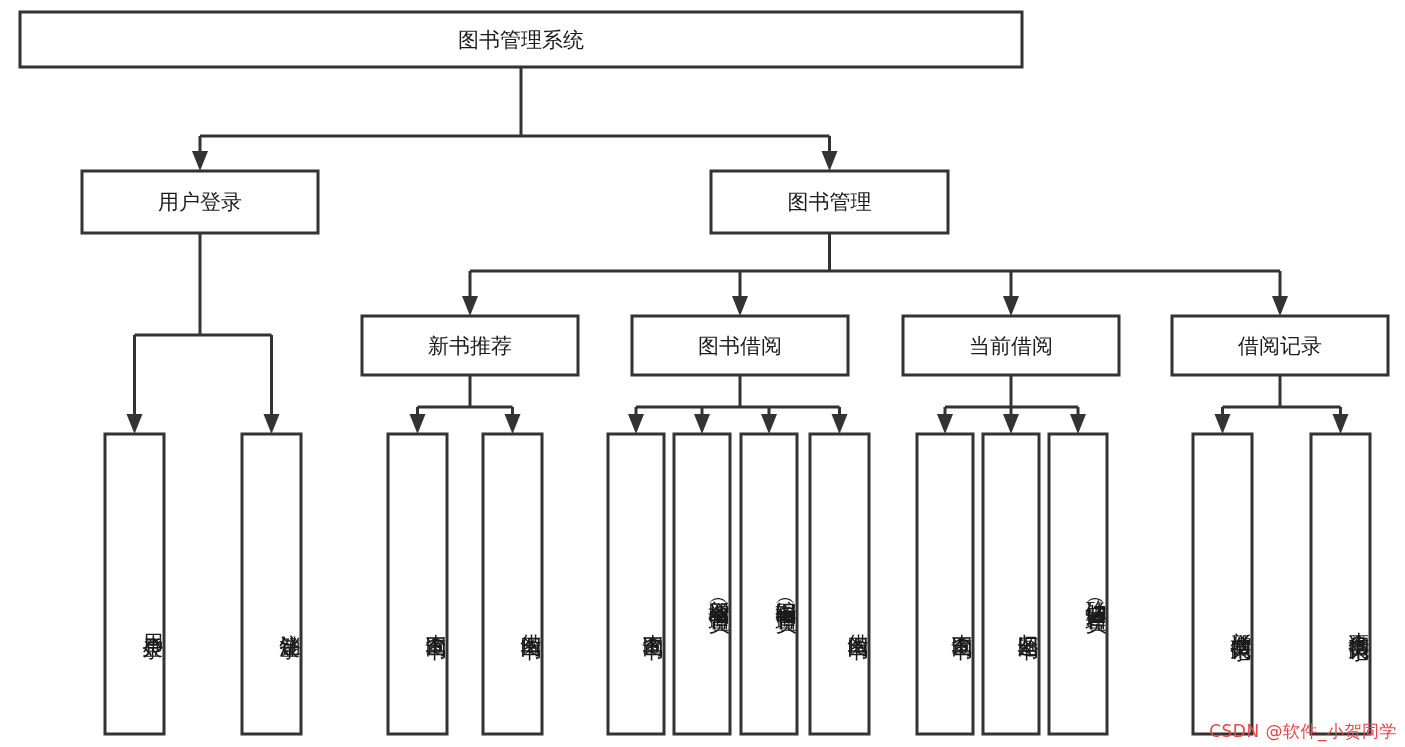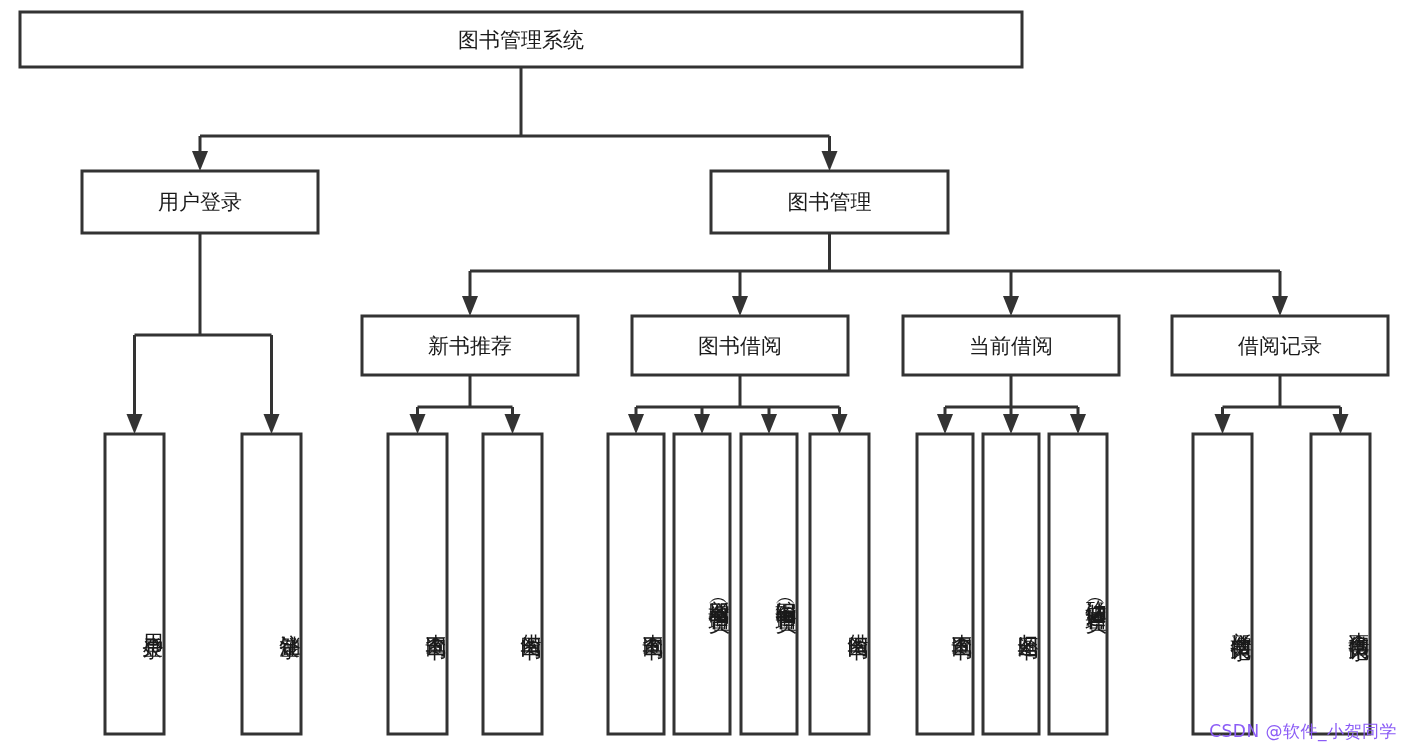--- a/index.html
+++ b/index.html
@@ -61,21 +61,21 @@
     white-space: nowrap;
     text-align: center;
     pointer-events: none;
   }
   .watermark {
     position: absolute;
     right: 8px;
     bottom: 4px;
     font-family: "DejaVu Sans", "Liberation Sans", sans-serif;
     font-size: 17px;
-    color: #8b5cf6;
+    color: #ef4444;
     white-space: nowrap;
     letter-spacing: 0.5px;
   }
 </style>
 </head>
 <body>
 
 <div id="diagram-root">
 
   <svg id="tree-svg" viewBox="0 0 1405 747" xmlns="http://www.w3.org/2000/svg">

